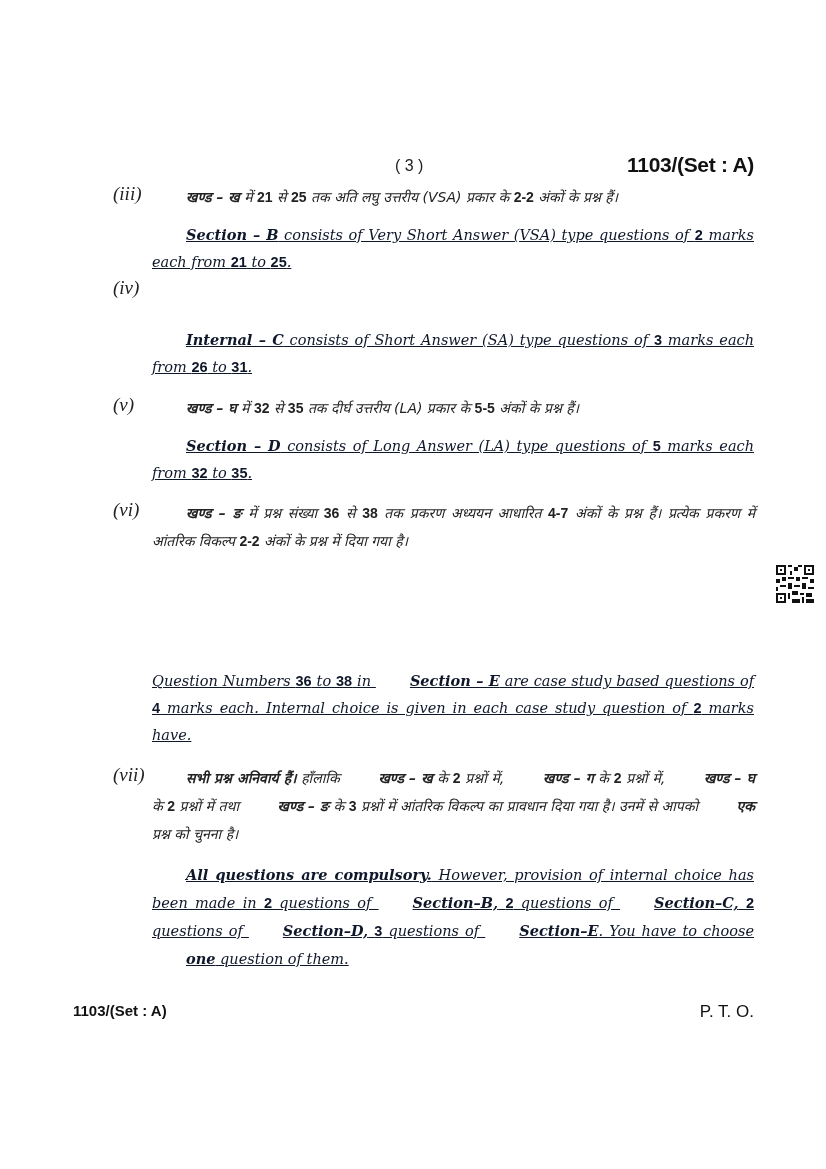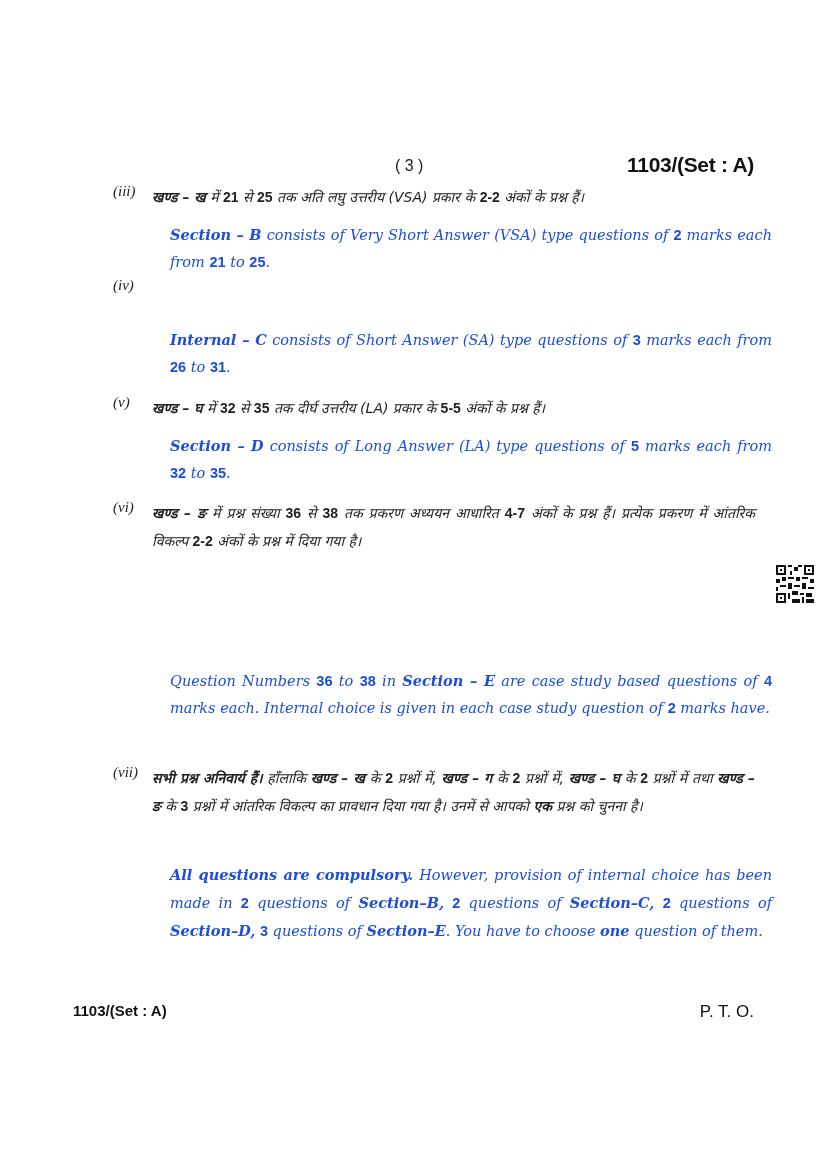--- a/index.html
+++ b/index.html
@@ -1,25 +1,25 @@
 <!DOCTYPE html>
 <html><head>
   <meta charset="utf-8">
   <style>
     html, body { margin: 0; padding: 0; background: #ffffff; }
     body { width: 826px; height: 1169px; position: relative; overflow: hidden; color: #111; }
     .page { position: absolute; left: 0; top: 0; width: 826px; height: 1169px; }
     .hdr-page { position: absolute; left: 395px; top: 157px; font-family: "Liberation Sans", sans-serif; font-size: 16px; color: #222; }
     .hdr-code { position: absolute; right: 72px; top: 153px; font-family: "Liberation Sans", sans-serif; font-weight: bold; font-size: 21px; letter-spacing: -0.3px; }
     .item { position: absolute; left: 113px; width: 642px; }
-    .num { position: absolute; left: 0; top: 0; font-family: "Liberation Serif", serif; font-style: italic; font-size: 15px; color: #222; }
+    .num { position: absolute; left: 0; top: 0; font-family: "Liberation Serif", serif; font-style: italic; font-size: 19px; color: #222; }
     .hi { position: absolute; left: 39px; right: 0; top: 0; font-family: "DejaVu Sans", sans-serif; font-style: italic; font-size: 14px; line-height: 28px; color: #222; text-align: justify; }
-    .en { position: absolute; left: 170px; width: 602px; font-family: "DejaVu Serif", serif; font-style: italic; font-size: 14.5px; line-height: 27px; color: #1d4ed8; text-align: justify; }
+    .en { position: absolute; left: 152px; width: 602px; font-family: "DejaVu Serif", serif; font-style: italic; font-size: 14.5px; line-height: 27px; color: #0f172a; text-align: justify; text-decoration: underline; }
     .b { font-weight: bold; font-style: normal; font-family: "Liberation Sans", sans-serif; }
-    .bi { font-weight: bold; }
+    .bi { font-weight: bold; margin-left: 34px; }
     .qr { position: absolute; left: 776px; top: 565px; width: 38px; height: 38px; }
     .ftr-code { position: absolute; left: 73px; top: 1002px; font-family: "Liberation Sans", sans-serif; font-weight: bold; font-size: 15px; }
     .ftr-pto { position: absolute; right: 72px; top: 1002px; font-family: "Liberation Sans", sans-serif; font-size: 17px; }
   </style>
 </head>
 <body>
 
 <div class="page">
 
   <div class="hdr-page">( 3 )</div>

